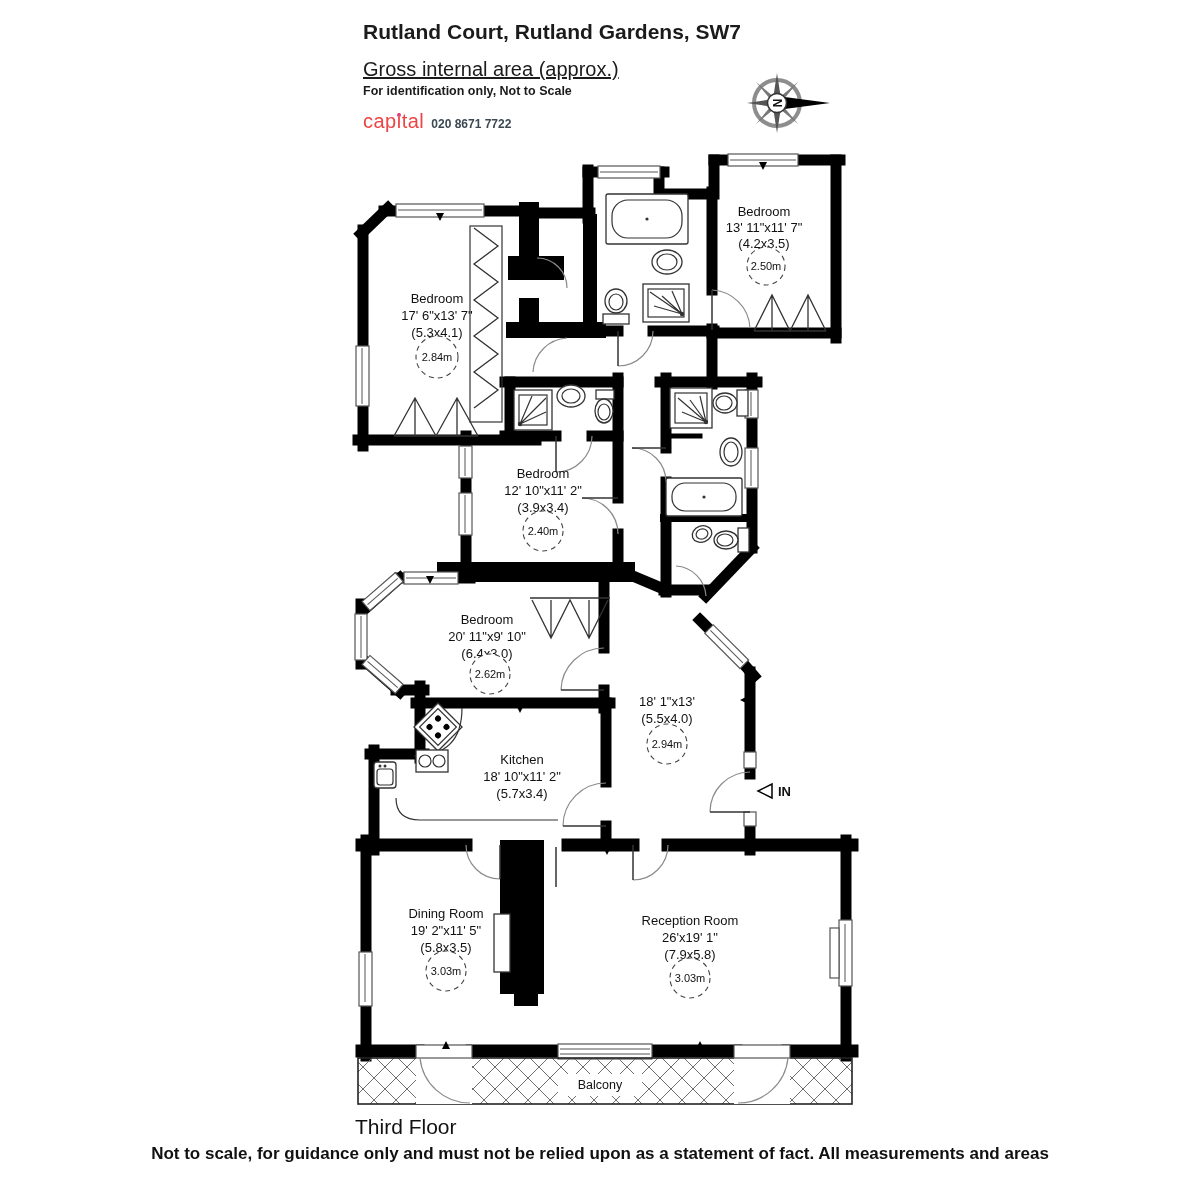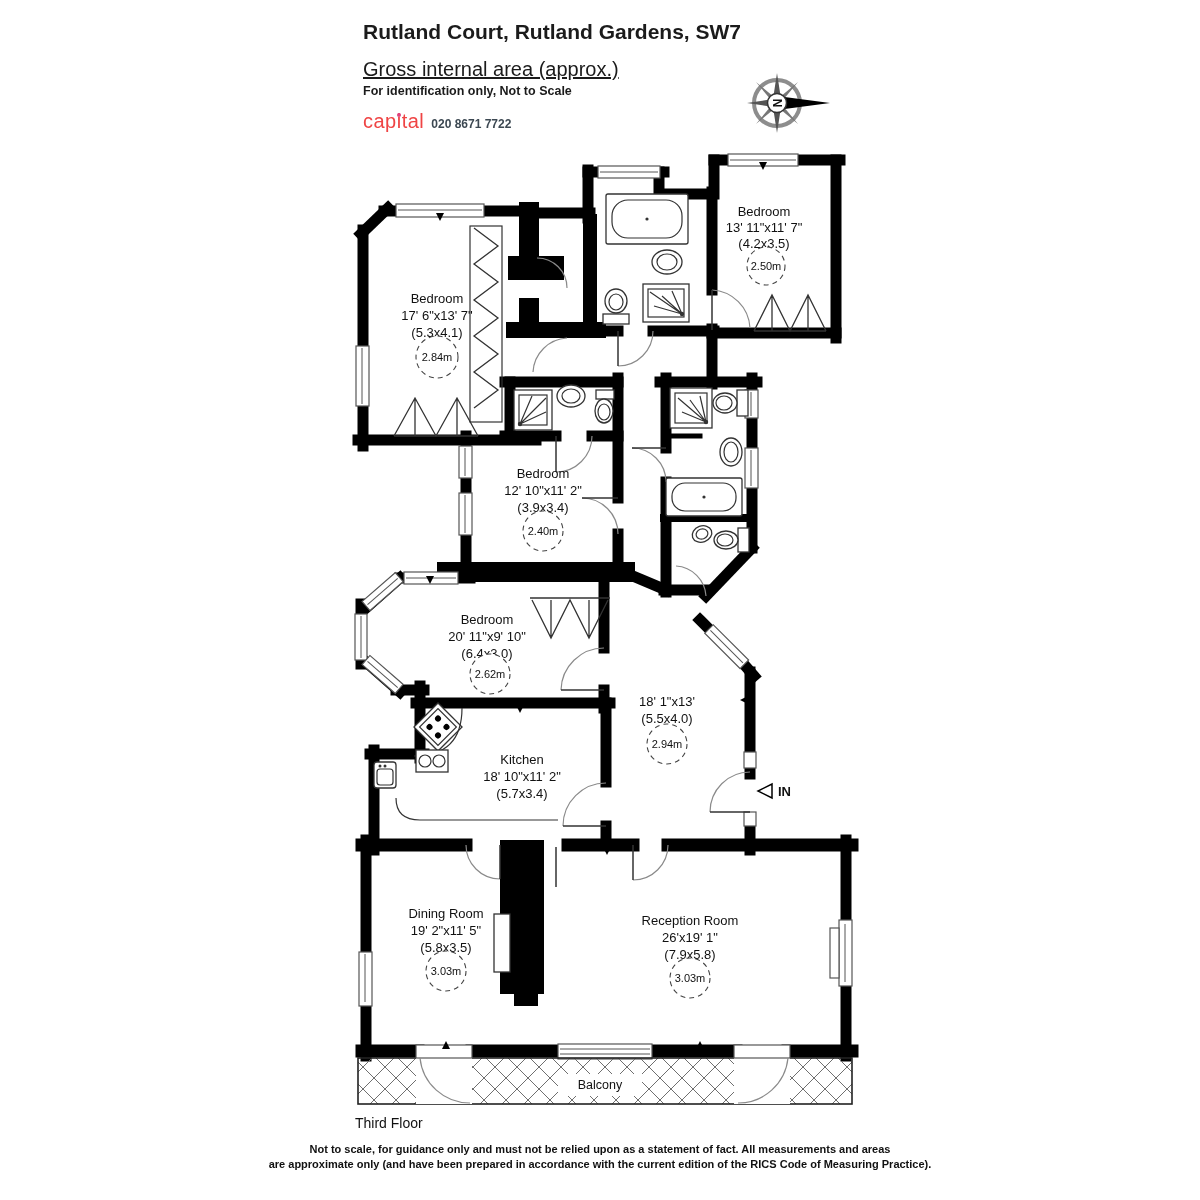--- a/index.html
+++ b/index.html
@@ -24,22 +24,22 @@
   .leaf{stroke:#333;stroke-width:1.5;}
   .win{fill:#fff;stroke:#555;stroke-width:1.2;}
   .winl{stroke:#555;stroke-width:1;}
   .zz{fill:none;stroke:#333;stroke-width:1.3;}
   .rname{font-family:"Liberation Sans",sans-serif;font-size:13px;fill:#111;text-anchor:middle;}
   .hcirc{fill:#fff;stroke:#444;stroke-width:1.1;stroke-dasharray:5 4;}
   .htxt{font-family:"Liberation Sans",sans-serif;font-size:11px;fill:#111;text-anchor:middle;}
   .inlbl{font-family:"Liberation Sans",sans-serif;font-size:13px;font-weight:bold;fill:#111;}
   .blabel{font-family:"Liberation Sans",sans-serif;font-size:12.5px;fill:#111;text-anchor:middle;}
   .tick{fill:#000;}
-  .floor-title{position:absolute;left:355px;top:1115px;font-size:14px;color:#111;}
-  .disclaimer{position:absolute;left:0;right:0;top:1142px;text-align:center;font-size:11px;font-weight:bold;color:#111;line-height:1.4;}
+  .floor-title{position:absolute;left:355px;top:1115px;font-size:21px;color:#111;}
+  .disclaimer{position:absolute;left:0;right:0;top:1142px;text-align:center;font-size:17px;font-weight:bold;color:#111;line-height:1.4;}
 </style>
 </head>
 <body>
 <div id="page">
 
 <svg class="plan" width="1200" height="1200" viewBox="0 0 1200 1200">
   <defs>
     <pattern id="hatch" patternUnits="userSpaceOnUse" width="22" height="22">
       <path d="M0,0 L22,22 M22,0 L0,22" stroke="#6f6f6f" stroke-width="1" fill="none"></path>
     </pattern>
@@ -438,16 +438,15 @@
   <div class="t2">Gross internal area (approx.)</div>
   <div class="t3">For identification only, Not to Scale</div>
   <div class="logo-row">
     <span class="logo-word">capital</span><span class="logo-dot"></span><span class="logo-phone">020 8671 7722</span>
   </div>
 </div>
 
 <div class="floor-title">Third Floor</div>
 <div class="disclaimer">
   <div>Not to scale, for guidance only and must not be relied upon as a statement of fact.  All measurements and areas</div>
-  <div>are approximate only (and have been prepared in accordance with the current edition of the RICS Code of Measuring Practice).</div>
 </div>
 
 </div>
 
 </body></html>

